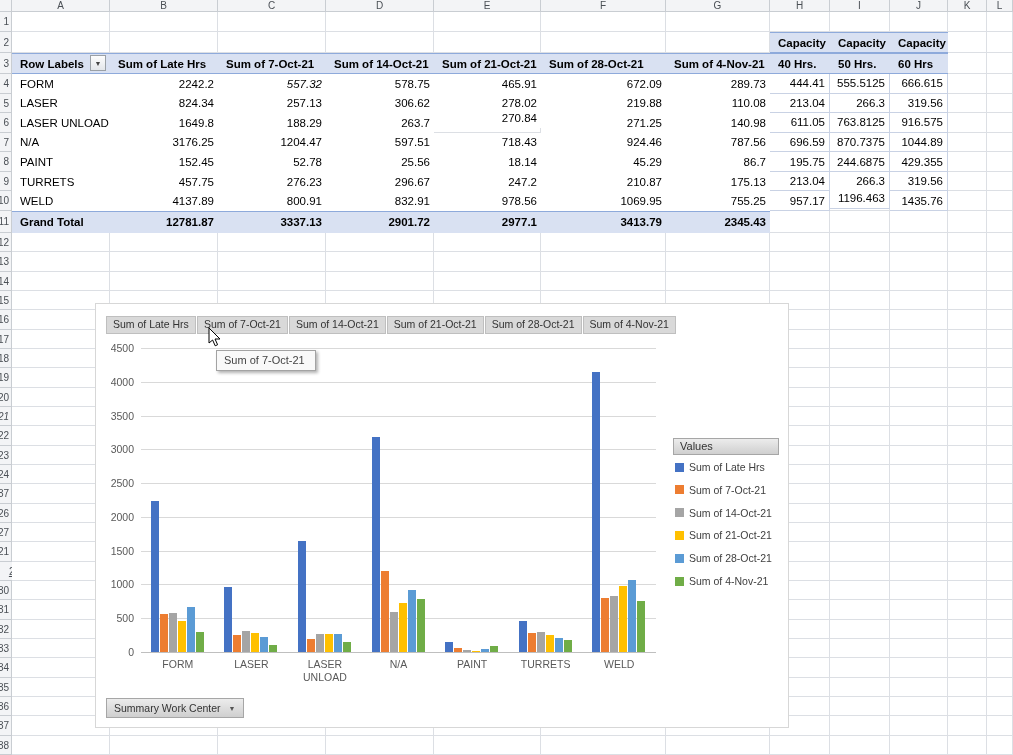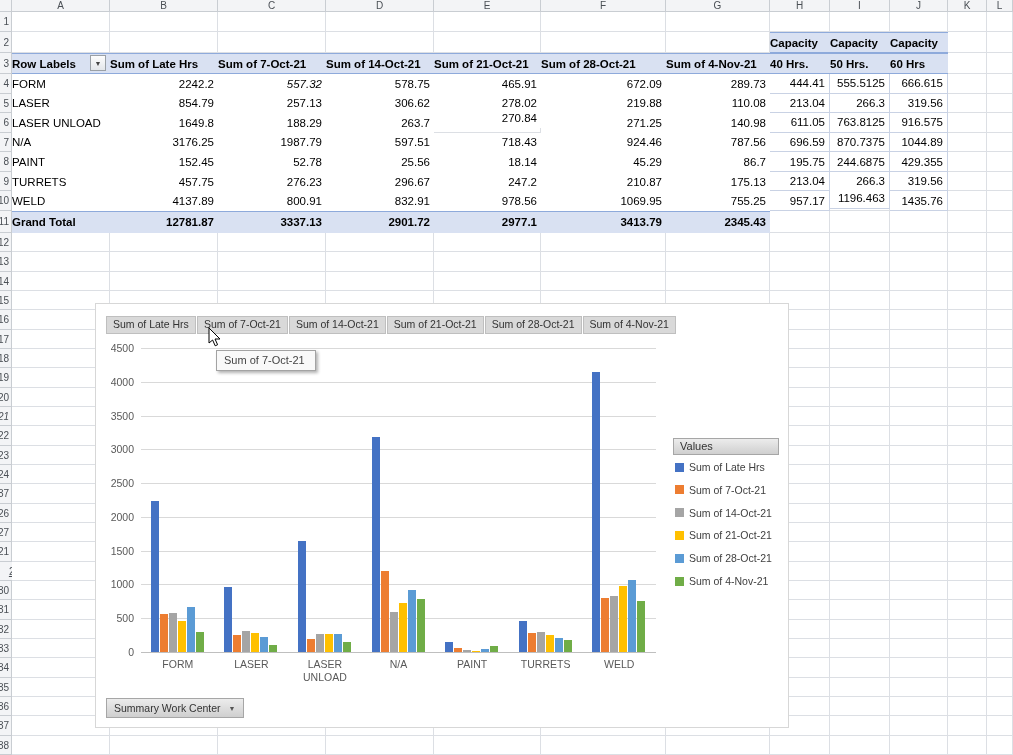--- a/index.html
+++ b/index.html
@@ -13,21 +13,21 @@
   }
   *{box-sizing:border-box;margin:0;padding:0}
   html,body{background:#fff}
   body{font-family:"Liberation Sans",sans-serif}
   #app{position:relative;width:1013px;height:755px;overflow:hidden;background:#fff}
   .cell{position:absolute;border-right:1px solid var(--grid);border-bottom:1px solid var(--grid);background:#fff}
   .colhead,.rowhead,.corner{position:absolute;background:var(--headbg);border-right:1px solid var(--headbd);border-bottom:1px solid var(--headbd);color:var(--headtx);font-size:10px;line-height:12px;text-align:center;overflow:hidden}
   .rowhead{direction:rtl;text-align:right;padding-right:2px;line-height:19px}
   .pcell{position:absolute;font-size:11.5px;color:#000;white-space:nowrap;overflow:hidden;background:#fff;display:flex;align-items:center}
   .pcell.num{justify-content:flex-end;padding-right:4px}
-  .pcell.lab{padding-left:0}
+  .pcell.lab{padding-left:8px}
   .pcell.hdr{background:var(--pivotfill);font-weight:bold;border-top:1px solid var(--pivotline);border-bottom:1px solid var(--pivotline)}
   .pcell.cap{border-right:1px solid var(--capbd);border-bottom:1px solid var(--capbd)}
   .pcell.gt{background:var(--pivotfill);font-weight:bold;border-top:1px solid var(--pivotline)}
   .filterbtn{position:absolute;width:16px;height:16px;background:linear-gradient(#fdfdfd,#e3e6ea);border:1px solid #9aa0a6;display:flex;align-items:center;justify-content:center;font-size:7px;color:#444}
   
   #chart{position:absolute;left:95px;top:303px;width:694px;height:425px;background:#fff;border:1px solid #d7d7d7}
   .fieldbtns{position:absolute;left:10px;top:12px;display:flex;gap:1px}
   .fieldbtn{background:#d9d9d9;border:1px solid #bfbfbf;color:#333;font-size:10.5px;padding:1px 6px 2px;height:18px;white-space:nowrap}
   .tooltip{position:absolute;left:120px;top:46px;width:100px;height:21px;background:#f9f9f9;border:1px solid #a3a3a3;box-shadow:2px 2px 3px rgba(0,0,0,.3);font-size:11px;color:#444;padding:3px 0 0 7px}
   .cursor{position:absolute;left:112px;top:24px;z-index:5}
@@ -574,42 +574,42 @@
       <div class="pcell num" style="left: 110px; top: 74px; width: 108px; height: 19.571px;">2242.2</div>
       <div class="pcell num" style="left: 218px; top: 74px; width: 108px; height: 19.571px; font-style: italic;">557.32</div>
       <div class="pcell num" style="left: 326px; top: 74px; width: 108px; height: 19.571px;">578.75</div>
       <div class="pcell num" style="left: 434px; top: 74px; width: 107px; height: 19.571px;">465.91</div>
       <div class="pcell num" style="left: 541px; top: 74px; width: 125px; height: 19.571px;">672.09</div>
       <div class="pcell num" style="left: 666px; top: 74px; width: 104px; height: 19.571px;">289.73</div>
       <div class="pcell num cap" style="left: 770px; top: 74px; width: 60px; height: 19.571px;">444.41</div>
       <div class="pcell num cap" style="left: 830px; top: 74px; width: 60px; height: 19.571px;">555.5125</div>
       <div class="pcell num cap" style="left: 890px; top: 74px; width: 58px; height: 19.571px;">666.615</div>
       <div class="pcell lab" style="left: 12px; top: 93.571px; width: 98px; height: 19.571px;">LASER</div>
-      <div class="pcell num" style="left: 110px; top: 93.571px; width: 108px; height: 19.571px;">854.79</div>
+      <div class="pcell num" style="left: 110px; top: 93.571px; width: 108px; height: 19.571px;">824.34</div>
       <div class="pcell num" style="left: 218px; top: 93.571px; width: 108px; height: 19.571px;">257.13</div>
       <div class="pcell num" style="left: 326px; top: 93.571px; width: 108px; height: 19.571px;">306.62</div>
       <div class="pcell num" style="left: 434px; top: 93.571px; width: 107px; height: 19.571px;">278.02</div>
       <div class="pcell num" style="left: 541px; top: 93.571px; width: 125px; height: 19.571px;">219.88</div>
       <div class="pcell num" style="left: 666px; top: 93.571px; width: 104px; height: 19.571px;">110.08</div>
       <div class="pcell num cap" style="left: 770px; top: 93.571px; width: 60px; height: 19.571px;">213.04</div>
       <div class="pcell num cap" style="left: 830px; top: 93.571px; width: 60px; height: 19.571px;">266.3</div>
       <div class="pcell num cap" style="left: 890px; top: 93.571px; width: 58px; height: 19.571px;">319.56</div>
       <div class="pcell lab" style="left: 12px; top: 113.142px; width: 98px; height: 19.571px;">LASER UNLOAD</div>
       <div class="pcell num" style="left: 110px; top: 113.142px; width: 108px; height: 19.571px;">1649.8</div>
       <div class="pcell num" style="left: 218px; top: 113.142px; width: 108px; height: 19.571px;">188.29</div>
       <div class="pcell num" style="left: 326px; top: 113.142px; width: 108px; height: 19.571px;">263.7</div>
       <div class="pcell num" style="left: 434px; top: 108px; width: 107px; height: 19.571px;">270.84</div>
       <div class="pcell num" style="left: 541px; top: 113.142px; width: 125px; height: 19.571px;">271.25</div>
       <div class="pcell num" style="left: 666px; top: 113.142px; width: 104px; height: 19.571px;">140.98</div>
       <div class="pcell num cap" style="left: 770px; top: 113.142px; width: 60px; height: 19.571px;">611.05</div>
       <div class="pcell num cap" style="left: 830px; top: 113.142px; width: 60px; height: 19.571px;">763.8125</div>
       <div class="pcell num cap" style="left: 890px; top: 113.142px; width: 58px; height: 19.571px;">916.575</div>
       <div class="pcell lab" style="left: 12px; top: 132.713px; width: 98px; height: 19.571px;">N/A</div>
       <div class="pcell num" style="left: 110px; top: 132.713px; width: 108px; height: 19.571px;">3176.25</div>
-      <div class="pcell num" style="left: 218px; top: 132.713px; width: 108px; height: 19.571px;">1987.79</div>
+      <div class="pcell num" style="left: 218px; top: 132.713px; width: 108px; height: 19.571px;">1204.47</div>
       <div class="pcell num" style="left: 326px; top: 132.713px; width: 108px; height: 19.571px;">597.51</div>
       <div class="pcell num" style="left: 434px; top: 132.713px; width: 107px; height: 19.571px;">718.43</div>
       <div class="pcell num" style="left: 541px; top: 132.713px; width: 125px; height: 19.571px;">924.46</div>
       <div class="pcell num" style="left: 666px; top: 132.713px; width: 104px; height: 19.571px;">787.56</div>
       <div class="pcell num cap" style="left: 770px; top: 132.713px; width: 60px; height: 19.571px;">696.59</div>
       <div class="pcell num cap" style="left: 830px; top: 132.713px; width: 60px; height: 19.571px;">870.7375</div>
       <div class="pcell num cap" style="left: 890px; top: 132.713px; width: 58px; height: 19.571px;">1044.89</div>
       <div class="pcell lab" style="left: 12px; top: 152.284px; width: 98px; height: 19.571px;">PAINT</div>
       <div class="pcell num" style="left: 110px; top: 152.284px; width: 108px; height: 19.571px;">152.45</div>
       <div class="pcell num" style="left: 218px; top: 152.284px; width: 108px; height: 19.571px;">52.78</div>

